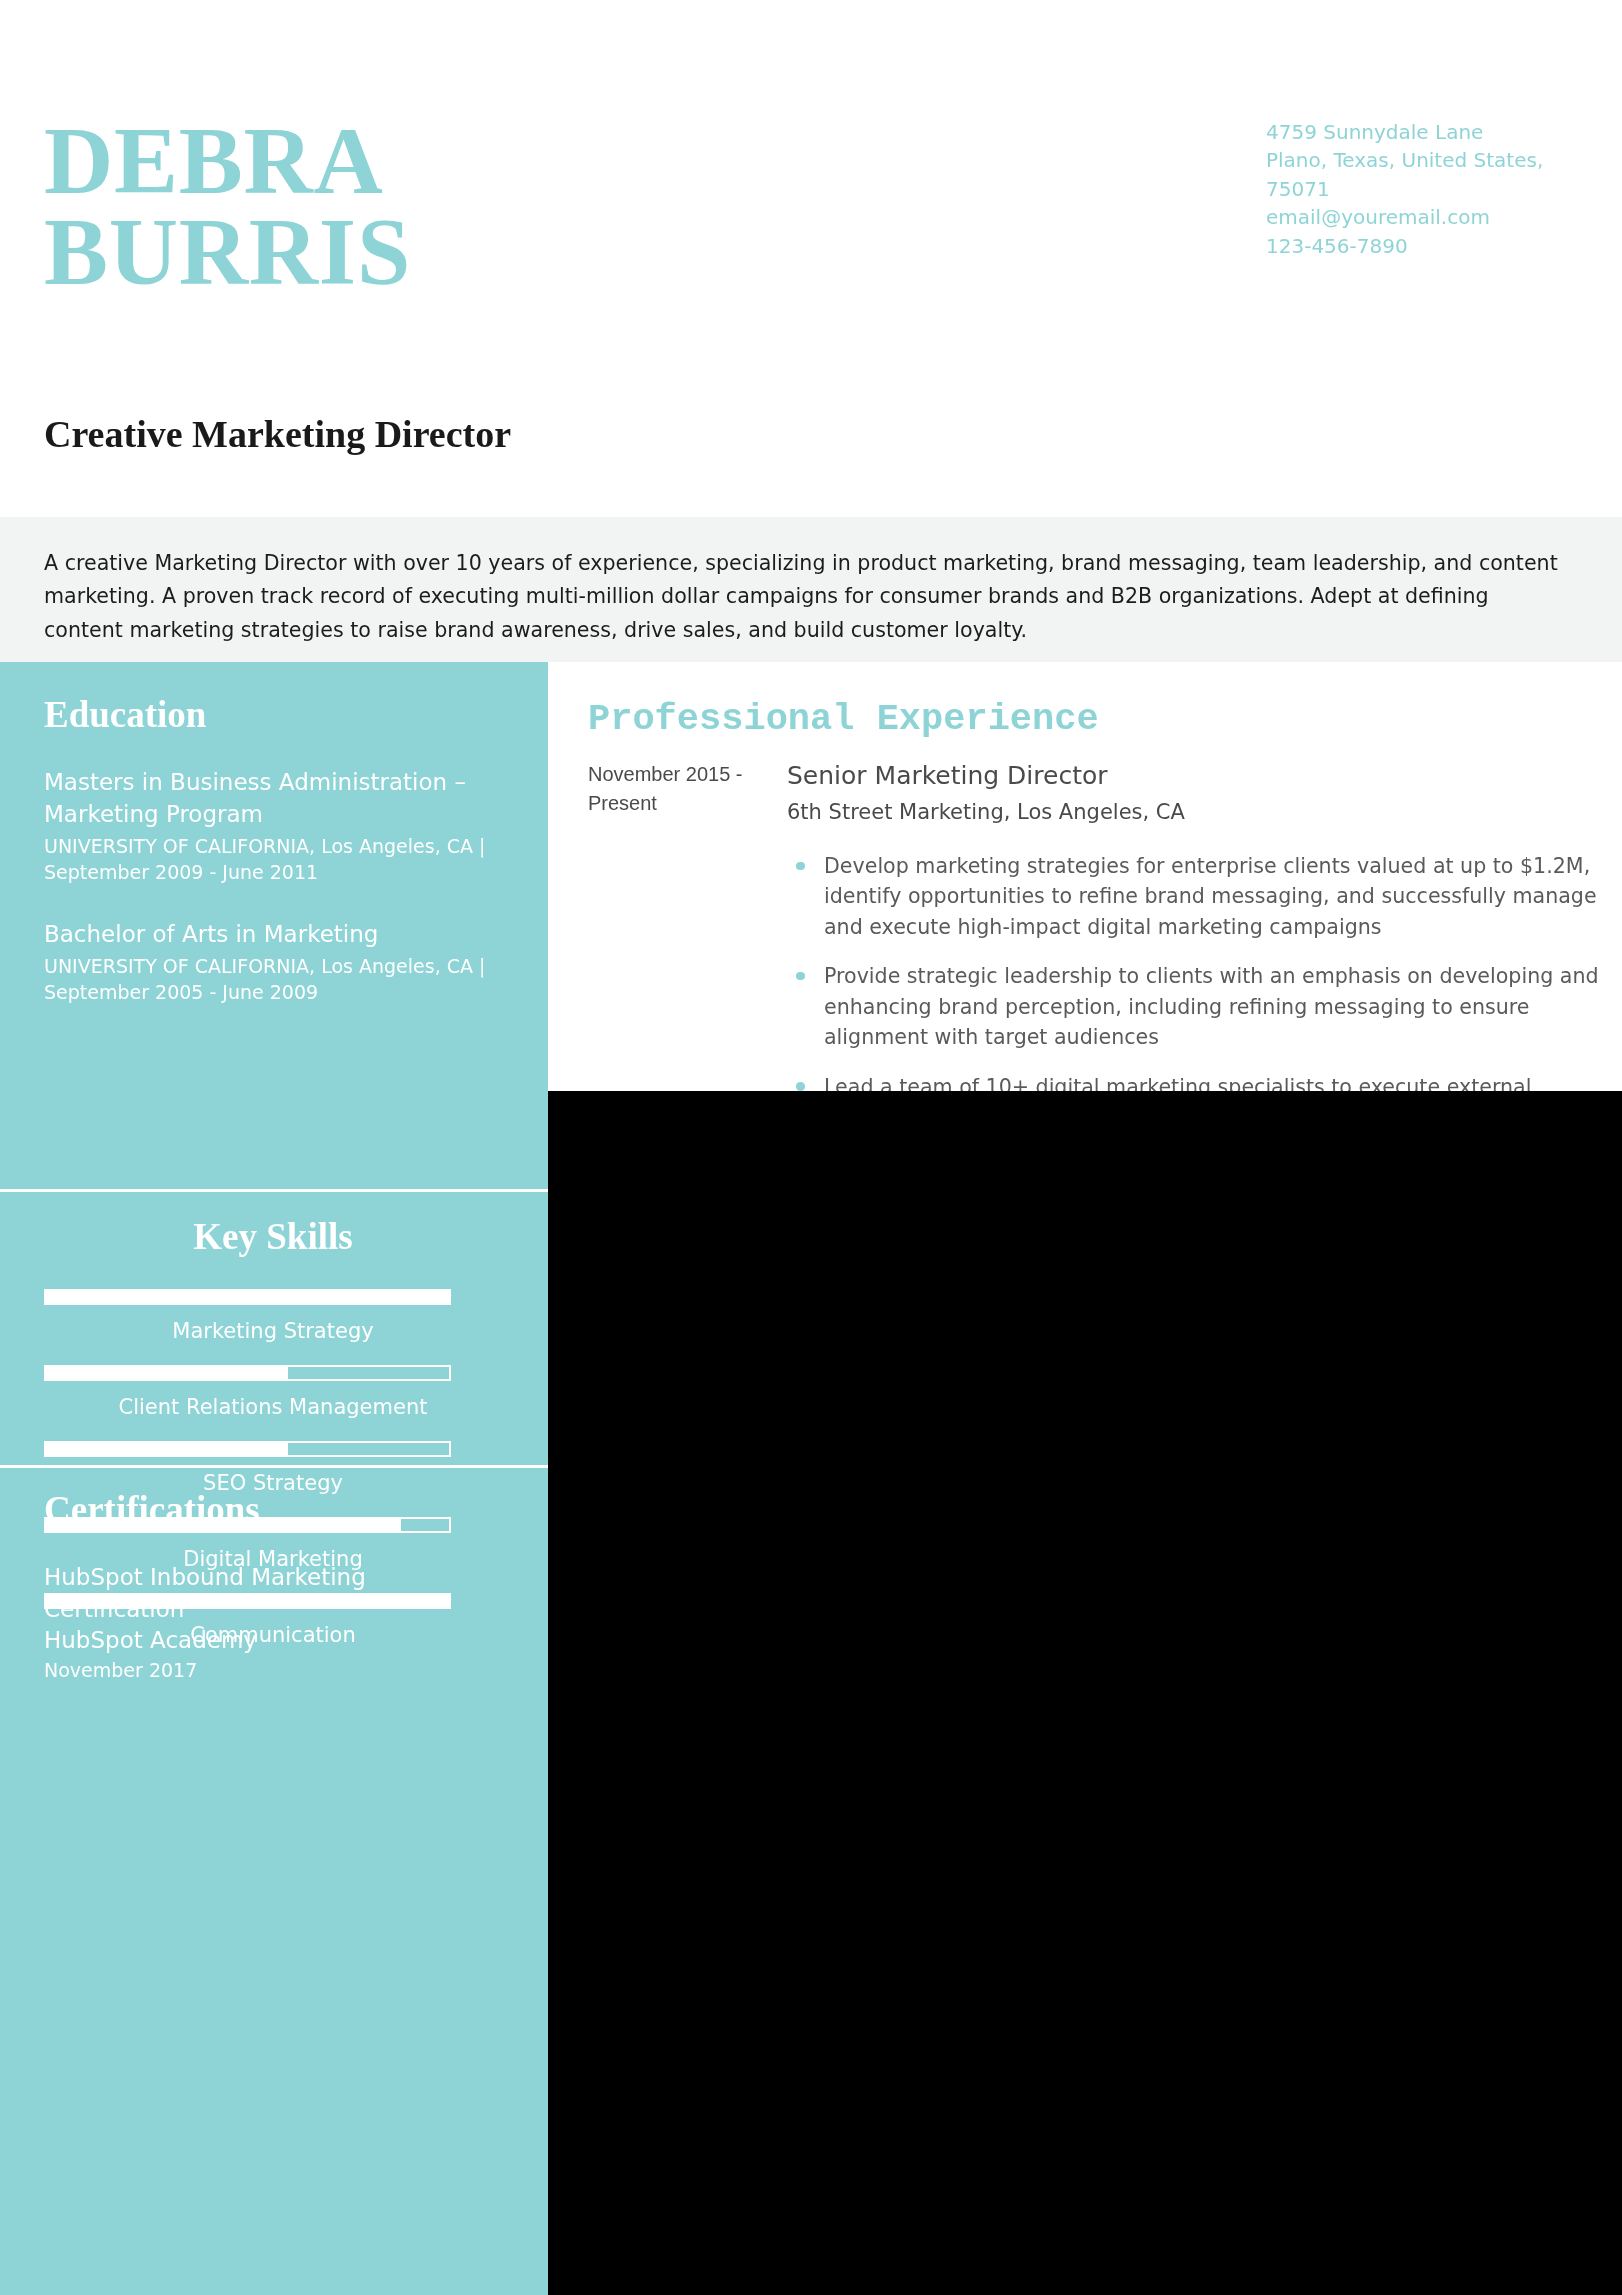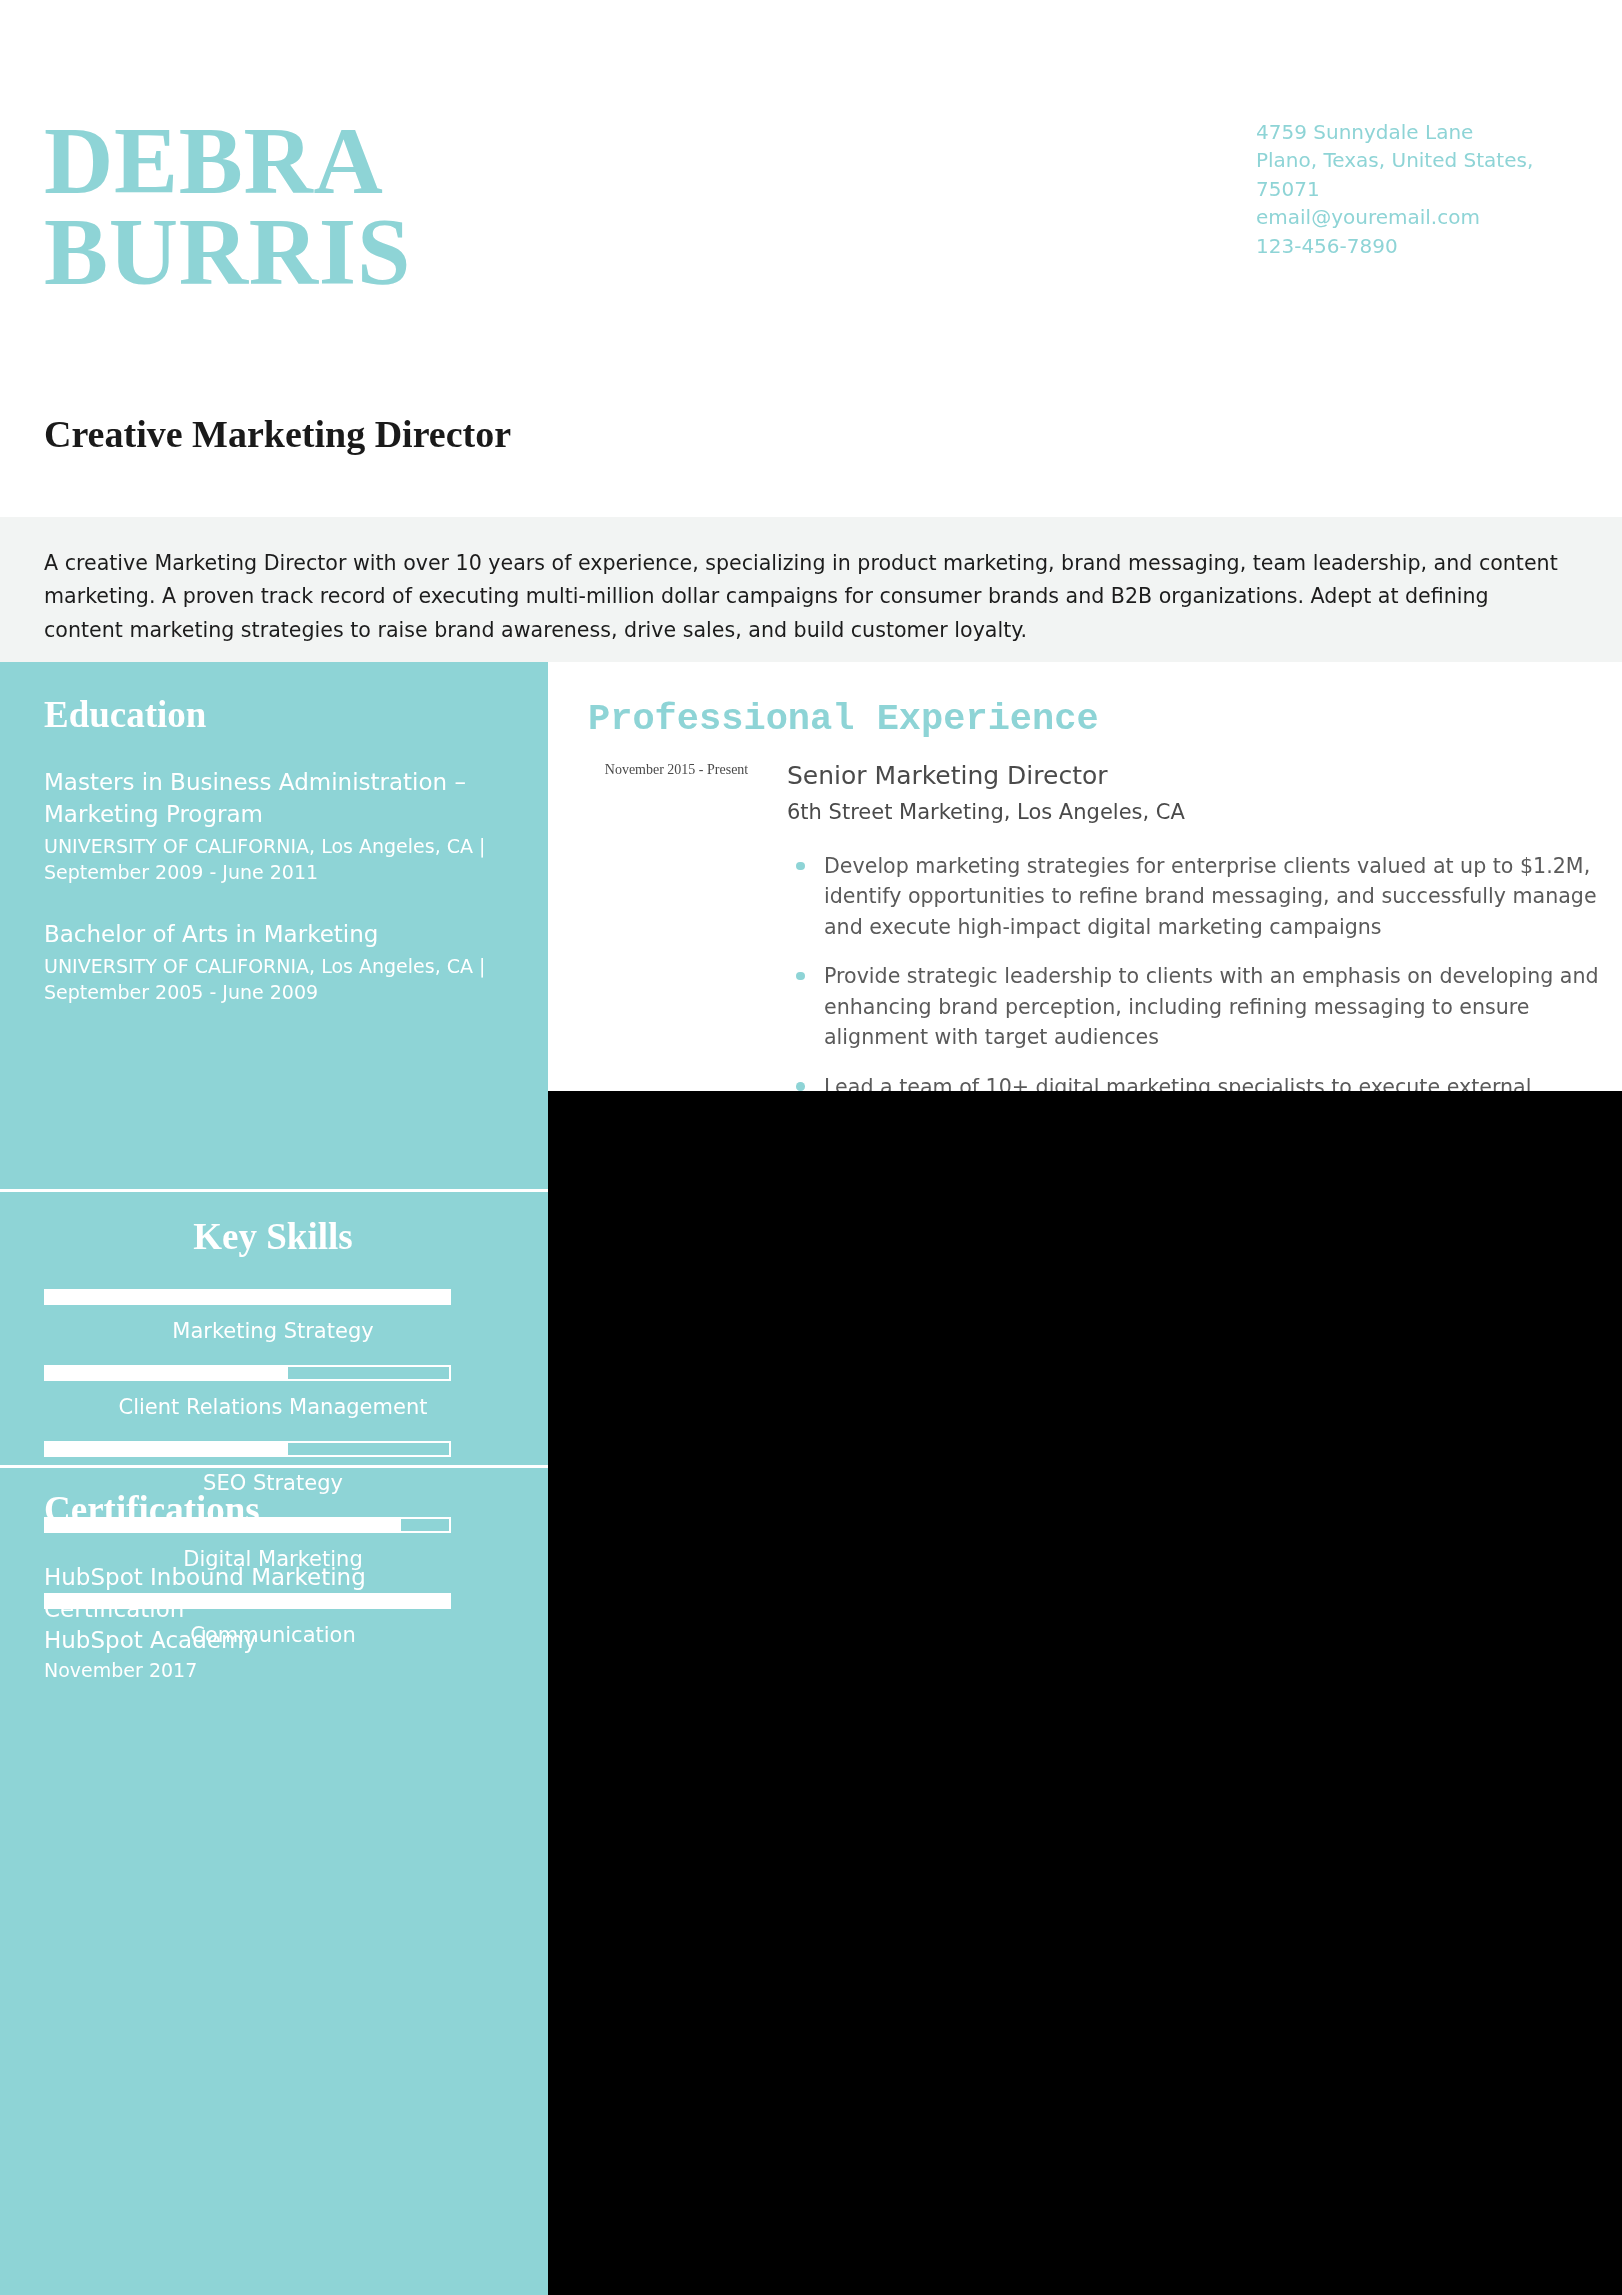--- a/index.html
+++ b/index.html
@@ -44,21 +44,21 @@
     top: 412px;
     font-family: "Liberation Serif", serif;
     font-weight: bold;
     font-size: 38px;
     color: #1a1a1a;
     letter-spacing: 0px;
     white-space: nowrap;
   }
   #contact-block {
     position: absolute;
-    right: 58px;
+    right: 48px;
     top: 118px;
     width: 308px;
     text-align: left;
   }
   .contact-line {
     font-family: "DejaVu Sans", sans-serif;
     font-size: 20px;
     line-height: 1.42;
     color: #8ed4d6;
     white-space: nowrap;
@@ -183,25 +183,25 @@
   }
   .job {
     position: absolute;
     left: 0;
     width: 1074px;
   }
   .job-dates {
     position: absolute;
     left: 40px;
     width: 177px;
-    font-family: Liberation Serif, serif;
-    font-size: 14px;
+    font-family: Liberation Sans, sans-serif;
+    font-size: 20px;
     line-height: 1.45;
     color: #4a4a4a;
-    text-align: center;
+    text-align: left;
   }
   .job-body {
     position: absolute;
     left: 239px;
     width: 818px;
   }
   .job-title {
     font-family: "DejaVu Sans", sans-serif;
     font-size: 25px;
     color: #4a4a4a;

